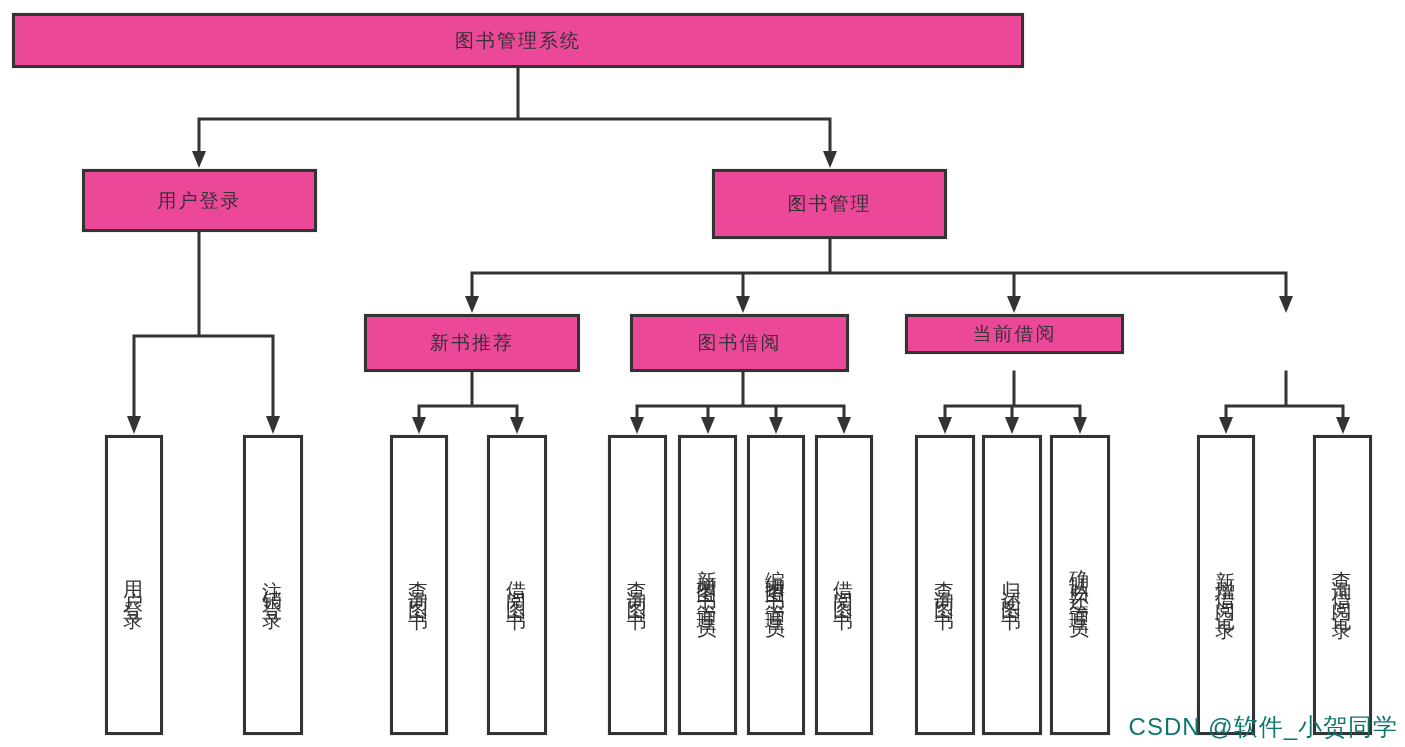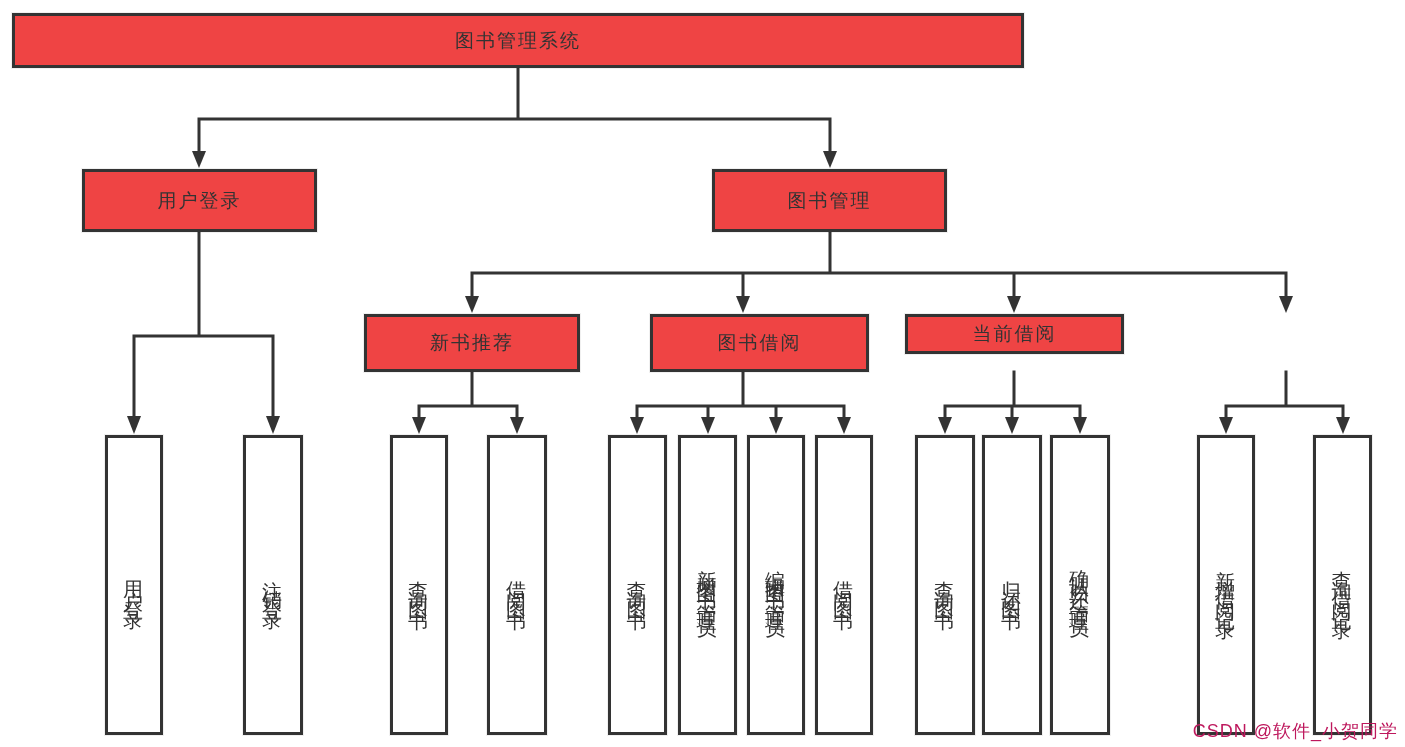--- a/index.html
+++ b/index.html
@@ -8,41 +8,41 @@
     width:1405px; height:747px;
     background:#ffffff;
     font-family:"Liberation Sans","DejaVu Sans",sans-serif;
     color:#333333;
     overflow:hidden;
   }
   svg.connectors { position:absolute; left:0; top:0; width:1405px; height:747px; }
   .node {
     position:absolute;
     border:3px solid #333333;
-    background:#ef4444;
+    background:#ec4899;
     box-sizing:border-box;
     display:flex; align-items:center; justify-content:center;
     font-size:19px; letter-spacing:2px;
     box-shadow:0 0 0 1px rgba(0,0,0,0.06);
   }
   .vnode {
     position:absolute;
     top:435px; height:300px;
     border:3px solid #333333;
     background:#ffffff;
     box-sizing:border-box;
     display:flex; align-items:center; justify-content:center;
     writing-mode:vertical-rl; text-orientation:mixed;
     font-size:20px; letter-spacing:10px;
     box-shadow:0 0 0 1px rgba(0,0,0,0.06);
   }
   .watermark {
     position:absolute; right:7px; bottom:4px;
-    font-size:18px; letter-spacing:1px;
-    color:#be185d; z-index:5;
+    font-size:24px; letter-spacing:1px;
+    color:#0f766e; z-index:5;
     font-family:"Liberation Sans","DejaVu Sans",sans-serif;
   }
 </style>
 </head>
 <body>
 
 <div class="canvas">
 
   <svg class="connectors" viewBox="0 0 1405 747" fill="none" stroke="#333333" stroke-width="3" stroke-linecap="square">
 
@@ -94,28 +94,28 @@
     </g>
   </svg>
 
   <div class="node" style="left:12px;top:13px;width:1012px;height:55px">
     <span>图书管理系统</span>
   </div>
 
   <div class="node" style="left:82px;top:169px;width:235px;height:63px">
     <span>用户登录</span>
   </div>
-  <div class="node" style="left:712px;top:169px;width:235px;height:63px">
+  <div class="node" style="left:712px;top:169px;width:235px;height:70px">
     <span>图书管理</span>
   </div>
 
   <div class="node" style="left:364px;top:314px;width:216px;height:58px">
     <span>新书推荐</span>
   </div>
-  <div class="node" style="left:650px;top:314px;width:219px;height:58px">
+  <div class="node" style="left:630px;top:314px;width:219px;height:58px">
     <span>图书借阅</span>
   </div>
   <div class="node" style="left:905px;top:314px;width:219px;height:40px">
     <span>当前借阅</span>
   </div>
 
   <div class="vnode" style="left:105px;width:58px">
     <span>用户登录</span>
   </div>
   <div class="vnode" style="left:243px;width:60px">

